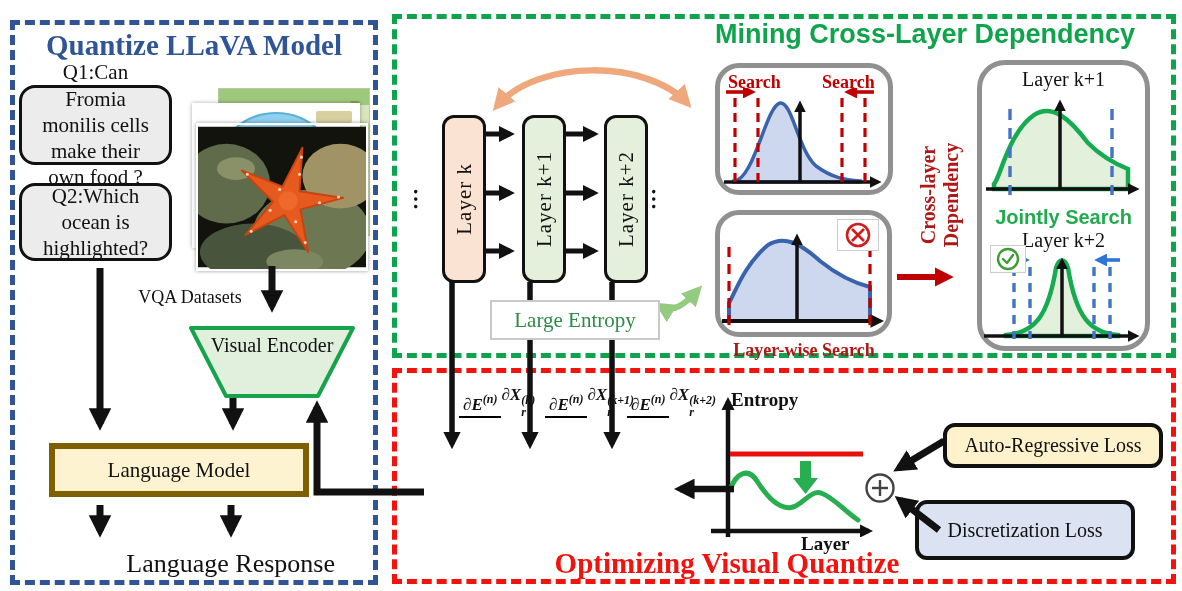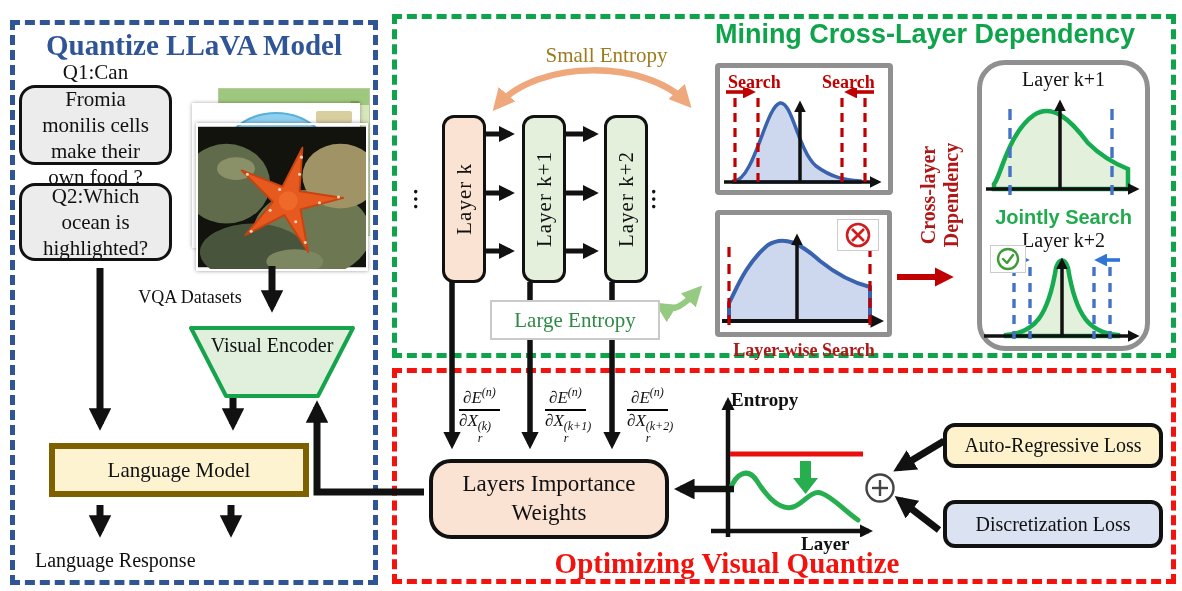--- a/index.html
+++ b/index.html
@@ -22,38 +22,38 @@
   .img-stack{left:175px;top:60px;width:198px;height:212px}
   .img{position:absolute;box-sizing:border-box}
   .plant-img{left:28px;top:3px;width:152px;height:148px;border:1px solid #b9c9a0}
   .map-img{left:2px;top:18px;width:168px;height:145px;border:2px solid #fff;box-shadow:0 0 4px rgba(0,0,0,.35)}
   .starfish-img{left:6px;top:38px;width:172px;height:148px;border:2px solid #fff;box-shadow:0 0 4px rgba(0,0,0,.4)}
   .vqa-label{left:100px;top:262px;width:150px;text-align:center;font-size:18px}
   .ve{left:172px;top:300px;width:170px;height:74px}
   .ve span{position:absolute;left:0;right:0;top:8px;text-align:center;font-size:20px;line-height:1.2}
   .lm{left:34px;top:418px;width:260px;height:54px;background:var(--cream_fill,#FDF3D0);
       border:6px solid var(--olive_border,#7F6000);font-size:21px}
-  .lr{left:20px;top:524px;width:300px;text-align:left;font-size:20px}
+  .lr{left:20px;top:524px;width:300px;text-align:right;font-size:26px}
 
   
   .mn-title{right:36px;top:0;font-family:"Liberation Sans",sans-serif;font-weight:bold;
             font-size:27px;color:var(--panel_green,#0FA44B);white-space:nowrap}
   .small-entropy{left:112px;top:24px;width:195px;text-align:center;font-size:21px;
                  color:var(--gold,#9C7B1D)}
   .layer-box{top:96px;width:44px;height:168px;border:3.5px solid #111;border-radius:12px}
   .lk{left:45px;background:var(--peach_fill,#FBE3D4)}
   .lk1{left:125px;background:var(--pale_green_fill,#E4F0DC)}
   .lk2{left:207px;background:var(--pale_green_fill,#E4F0DC)}
   .vtext{writing-mode:vertical-rl;transform:rotate(180deg);font-size:21px;letter-spacing:1px;white-space:nowrap}
   .dots{font-size:22px;font-weight:bold;transform:rotate(90deg);letter-spacing:2px}
   .dots-l{left:12px;top:168px}
   .dots-r{left:250px;top:168px}
   .large-entropy{left:93px;top:281px;width:170px;height:40px;background:#fff;
                  border:2px solid #c9c9c9;font-size:21px;color:var(--green_text,#2E8B47);z-index:6}
-  .dist{border:5px solid var(--box_border_gray,#909090);border-radius:4px;background:#fff}
+  .dist{border:5px solid var(--box_border_gray,#909090);border-radius:24px;background:#fff}
   .dist1{left:318px;top:44px;width:178px;height:132px}
   .dist2{left:318px;top:191px;width:177px;height:127px}
   .search-lab{top:4px;font-weight:bold;font-size:18px;color:var(--bright_red,#C00000)}
   .search-l{left:8px}.search-r{left:102px}
   .layerwise{left:320px;top:321px;width:174px;text-align:center;font-weight:bold;font-size:18px;
              color:var(--dark_red,#B01818)}
   .crosslayer{left:476px;top:150px;width:140px;height:52px;transform:rotate(-90deg);
               text-align:center;font-weight:bold;font-size:20px;line-height:1.15;
               color:var(--dark_red,#B01818)}
   .joint{left:580px;top:41px;width:173px;height:291px;border:5px solid var(--box_border_gray,#909090);
@@ -61,36 +61,36 @@
   .jt-lab{left:0;right:0;text-align:center;font-size:20px}
   .jt-top{top:3px}
   .jt-mid{top:141px;font-family:Liberation Sans, sans-serif;font-weight:bold;
           color:var(--jointly_green,#21AB4E)}
   .jt-bot{top:164px}
   .chip{background:#fff;border:1px solid #ccc;z-index:5}
   .cross-chip{right:8px;top:4px;width:42px;height:32px}
   .check-chip{left:8px;top:180px;width:36px;height:28px}
 
   
-  .frac{position:absolute;display:inline-flex;flex-direction:column;align-items:flex-start;
-        font-style:italic;font-weight:normal;font-size:17px}
+  .frac{position:absolute;display:inline-flex;flex-direction:row;align-items:flex-end;
+        font-style:italic;font-weight:bold;font-size:17px}
   .frac .num{border-bottom:2.5px solid #000;padding:0 4px 1px}
   .frac sup{font-size:12px}
   .ss{display:inline-flex;flex-direction:column;font-size:12px;line-height:1;vertical-align:-4px;
       font-style:italic}
   .f1{left:62px;top:12px}.f2{left:148px;top:12px}.f3{left:230px;top:12px}
   .weights{left:32px;top:86px;width:240px;height:80px;background:var(--peach_fill,#FBE3D4);
            border:4px solid #111;border-radius:22px;font-size:23px;line-height:1.25;padding:0 20px}
   .entropy-label{left:334px;top:16px;font-weight:bold;font-size:19px}
   .layer-label{left:404px;top:160px;font-weight:bold;font-size:19px}
   .esvg{left:308px;top:14px;width:175px;height:150px}
   .plus{left:466px;top:98px;width:34px;height:34px}
   .loss{border:4px solid #111;border-radius:12px;font-size:20px}
   .arl{left:546px;top:50px;width:220px;height:45px;background:var(--yellow_fill,#FDF2CC)}
-  .dcl{left:546px;top:127px;width:220px;height:48px;background:var(--lavender_fill,#DBE3F3)}
+  .dcl{left:518px;top:127px;width:220px;height:60px;background:var(--lavender_fill,#DBE3F3)}
   .opt-title{left:110px;top:174px;width:440px;text-align:center;font-weight:bold;font-size:29px;
              color:var(--panel_red,#F2130F)}
 
   .overlay{position:absolute;left:0;top:0;width:1182px;height:591px;z-index:4;pointer-events:none}
   svg{display:block}
 </style>
 </head>
 <body>
 
 <div class="canvas">
@@ -167,21 +167,20 @@
 
     <div class="abs ctr lm">
       <span>Language Model</span>
     </div>
 
     <div class="abs lr">Language Response</div>
   </section>
 
   <section class="panel" id="mining-panel">
     <div class="abs mn-title">Mining Cross-Layer Dependency</div>
-    <div class="abs small-entropy">Small Entropy</div>
 
     <div class="abs ctr layer-box lk">
       <span class="vtext">Layer k</span>
     </div>
     <div class="abs ctr layer-box lk1">
       <span class="vtext">Layer k+1</span>
     </div>
     <div class="abs ctr layer-box lk2">
       <span class="vtext">Layer k+2</span>
     </div>
@@ -313,23 +312,20 @@
           </span></div>
     </div>
     <div class="frac f3">
       <div class="num"><span>∂E</span><sup>(n)</sup></div>
       <div class="den"><span>∂X</span><span class="ss">
             <i>(k+2)</i>
             <i>r</i>
           </span></div>
     </div>
 
-    <div class="abs ctr weights">
-      <span>Layers Importance Weights</span>
-    </div>
 
     <div class="abs entropy-label">Entropy</div>
     <svg class="abs esvg" width="175" height="150" viewBox="0 0 175 150">
       <defs>
         <marker id="mk5" viewBox="0 0 10 10" refX="7" refY="5" markerWidth="3" markerHeight="3" orient="auto-start-reverse">
           <path d="M0 0 L10 5 L0 10 Z" fill="#111"></path>
           </marker>
       </defs>
       <line x1="6" y1="144" x2="164" y2="144" stroke="#111" stroke-width="4.5" marker-end="url(#mk5)"></line>
       <line x1="23" y1="150" x2="23" y2="14" stroke="#111" stroke-width="4.5" marker-end="url(#mk5)"></line>

